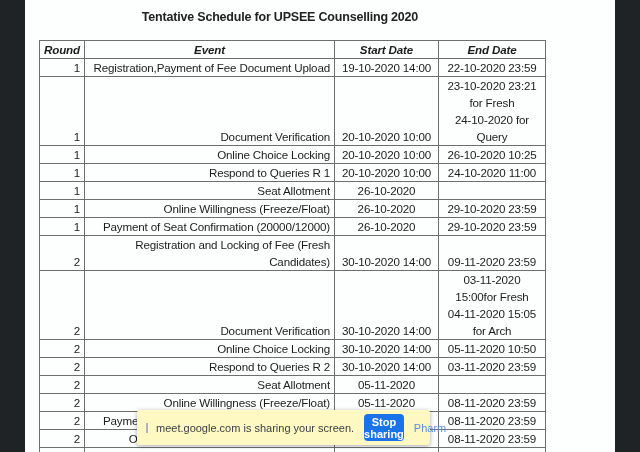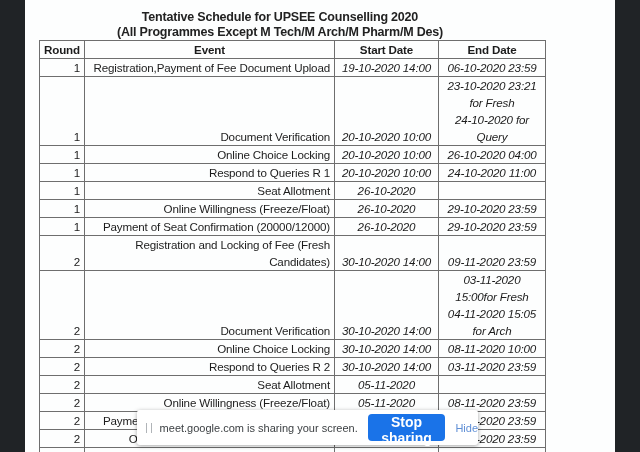--- a/index.html
+++ b/index.html
@@ -20,96 +20,95 @@
   .title.t2 { top:25px; }
   table.sched {
     position:absolute; left:14px; top:40px;
     border-collapse:collapse; table-layout:fixed;
     font-size:11.6px; color:#1c1c1c; letter-spacing:-0.15px;
   }
   table.sched td, table.sched th {
     border:1px solid #6e6e6e; padding:0 4px;
     vertical-align:bottom; line-height:17px; white-space:nowrap;
   }
-  table.sched th { font-weight:bold; text-align:center; height:16px; }
+  table.sched th { font-weight:bold; text-align:center; height:16px;font-style:italic; }
   td.round { text-align:right; }
   td.event { text-align:right; }
-  td.date { text-align:center;font-style:italic; }
+  td.date { text-align:center; }
   col.c-round { width:45px; }
   col.c-event { width:250px; }
   col.c-start { width:104px; }
   col.c-end { width:107px; }
 
   .sharebar {
-    position:absolute; left:137px; top:410px; width:341px; height:35px;
-    background:#ffffff; border-radius:3px;
+    position:absolute; left:137px; top:410px; width:293px; height:35px;
+    background:#fef9c3; border-radius:3px;
     box-shadow:0 1px 4px rgba(0,0,0,0.35);
     display:flex; align-items:center; font-size:11px; color:#3c4043;
   }
   .grip {
     width:6px; height:10px; margin-left:9px; margin-right:8px;
     border-left:1.5px solid #b0b4b8; border-right:1.5px solid #b0b4b8;
     box-sizing:border-box;
   }
   .share-text { flex:0 0 auto; }
   .stop-btn {
     margin-left:10px; background:#1a73e8; color:#fff; border:none;
     border-radius:4px; height:27px; width:86px; font-weight:bold;
-    font-size:14px; font-family:"Liberation Sans", sans-serif; padding:0;
+    font-size:11px; font-family:"Liberation Sans", sans-serif; padding:0;
   }
   .hide-btn {
     margin-left:10px; color:#5f8fd6; font-size:11px; background:none; border:none;
     font-family:"Liberation Sans", sans-serif; padding:0;
   }
 </style>
 </head>
 <body>
 
 <div class="page">
   <div class="title t1">Tentative Schedule for UPSEE Counselling 2020</div>
-  <div class="title t2">(All Programmes Except M Tech/M Arch/M Pharm/M Des)</div>
 
   <table class="sched">
     <colgroup>
       <col class="c-round">
         <col class="c-event">
         <col class="c-start">
         <col class="c-end">
     </colgroup>
     <tbody>
         <tr>
       <th>Round</th>
       <th>Event</th>
       <th>Start Date</th>
       <th>End Date</th>
     </tr>
 
     <tr>
       <td class="round">1</td>
       <td class="event">Registration,Payment of Fee Document Upload</td>
       <td class="date">19-10-2020 14:00</td>
-      <td class="date">06-10-2020 23:59</td>
+      <td class="date">22-10-2020 23:59</td>
     </tr>
 
     <tr>
       <td class="round">1</td>
       <td class="event">Document Verification</td>
       <td class="date">20-10-2020 10:00</td>
       <td class="date">
         <div>23-10-2020 23:21</div>
         <div>for Fresh</div>
         <div>24-10-2020 for</div>
         <div>Query</div>
       </td>
     </tr>
     <tr>
       <td class="round">1</td>
       <td class="event">Online Choice Locking</td>
       <td class="date">20-10-2020 10:00</td>
-      <td class="date">26-10-2020 04:00</td>
+      <td class="date">26-10-2020 10:25</td>
     </tr>
     <tr>
       <td class="round">1</td>
       <td class="event">Respond to Queries R 1</td>
       <td class="date">20-10-2020 10:00</td>
       <td class="date">24-10-2020 11:00</td>
     </tr>
     <tr>
       <td class="round">1</td>
       <td class="event">Seat Allotment</td>
@@ -147,21 +146,21 @@
         <div>03-11-2020</div>
         <div>15:00for Fresh</div>
         <div>04-11-2020 15:05</div>
         <div>for Arch</div>
       </td>
     </tr>
     <tr>
       <td class="round">2</td>
       <td class="event">Online Choice Locking</td>
       <td class="date">30-10-2020 14:00</td>
-      <td class="date">08-11-2020 10:00</td>
+      <td class="date">05-11-2020 10:50</td>
     </tr>
     <tr>
       <td class="round">2</td>
       <td class="event">Respond to Queries R 2</td>
       <td class="date">30-10-2020 14:00</td>
       <td class="date">03-11-2020 23:59</td>
     </tr>
     <tr>
       <td class="round">2</td>
       <td class="event">Seat Allotment</td>
@@ -198,14 +197,14 @@
     </tr>
 
   </tbody>
     </table>
 </div>
 
 <div class="sharebar">
   <span class="grip"></span>
   <span class="share-text">meet.google.com is sharing your screen.</span>
   <button class="stop-btn">Stop sharing</button>
-  <button class="hide-btn">Hide</button>
+  <button class="hide-btn">Pharm</button>
 </div>
 
 </body></html>

